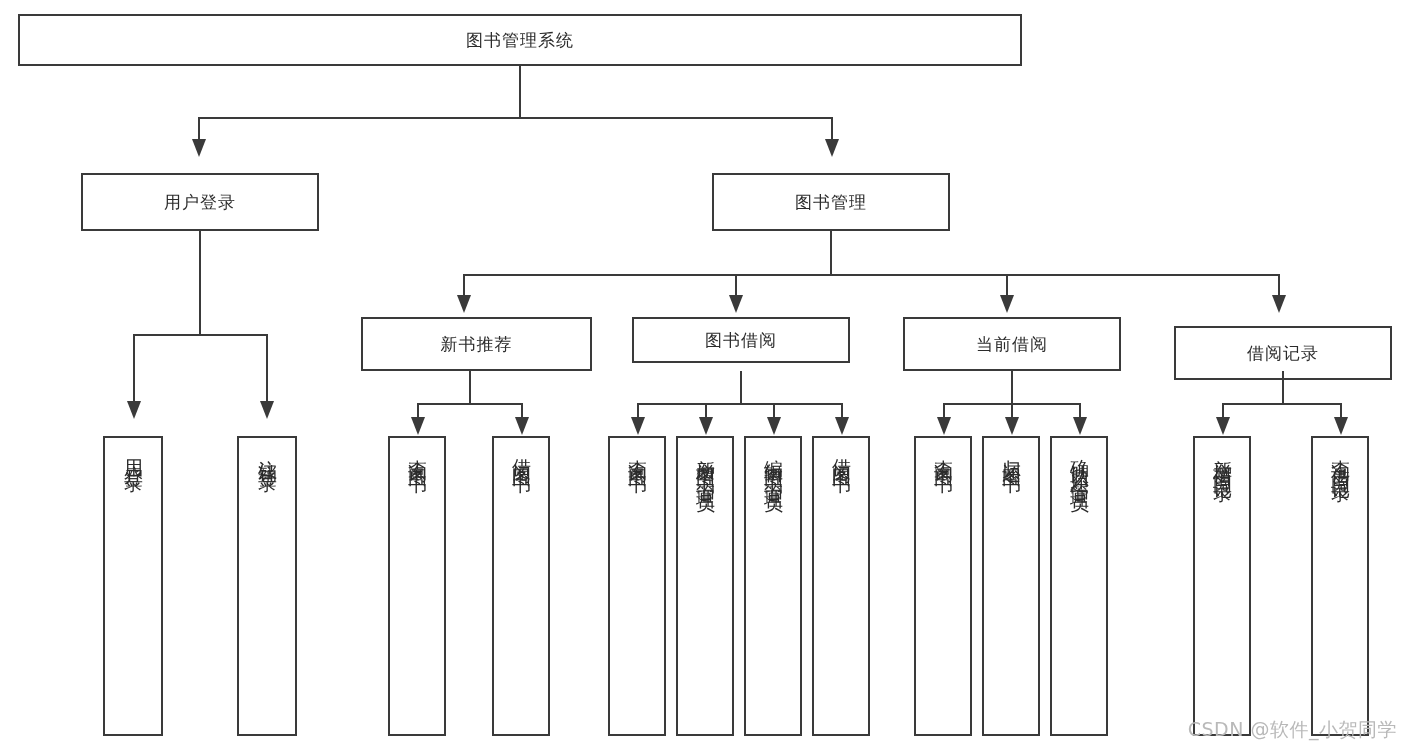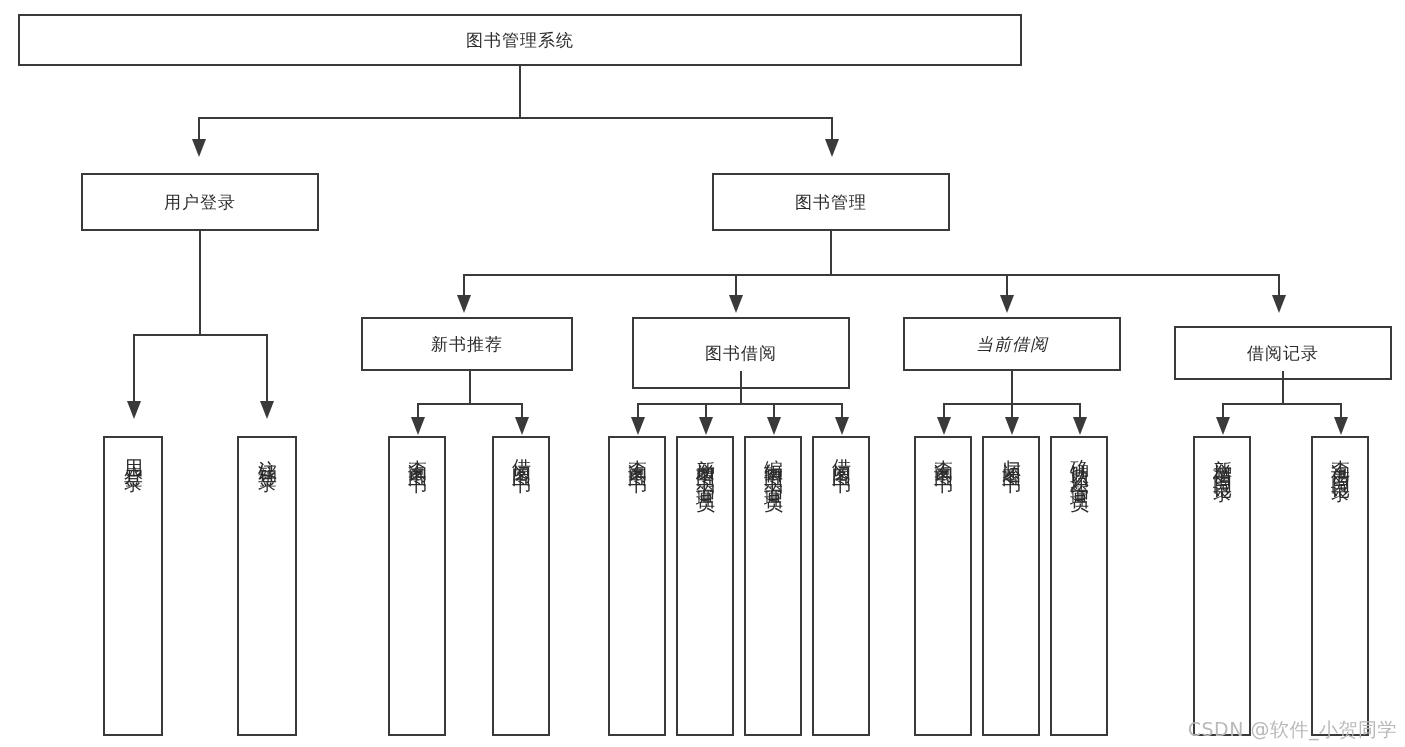--- a/index.html
+++ b/index.html
@@ -107,27 +107,27 @@
   <div class="lineH" style="left:463px; top:274px; width:816px;"></div>
   <div class="lineV" style="left:463px; top:274px; height:22px;"></div>
   <div class="arrow" style="left:457px; top:295px;"></div>
   <div class="lineV" style="left:735px; top:274px; height:22px;"></div>
   <div class="arrow" style="left:729px; top:295px;"></div>
   <div class="lineV" style="left:1006px; top:274px; height:22px;"></div>
   <div class="arrow" style="left:1000px; top:295px;"></div>
   <div class="lineV" style="left:1278px; top:274px; height:22px;"></div>
   <div class="arrow" style="left:1272px; top:295px;"></div>
 
-  <div class="node horiz" style="left:361px; top:317px; width:212px; height:54px;">
+  <div class="node horiz" style="left:361px; top:317px; width:231px; height:54px;">
     <span>新书推荐</span>
   </div>
-  <div class="node horiz" style="left:632px; top:317px; width:218px; height:72px;">
+  <div class="node horiz" style="left:632px; top:317px; width:218px; height:46px;">
     <span>图书借阅</span>
   </div>
-  <div class="node horiz" style="left:903px; top:317px; width:218px; height:54px;font-style:italic;">
+  <div class="node horiz" style="left:903px; top:317px; width:218px; height:54px;">
     <span>当前借阅</span>
   </div>
   <div class="node horiz" style="left:1174px; top:317px; width:218px; height:54px;margin-top:9px;">
     <span>借阅记录</span>
   </div>
 
   <div class="lineV" style="left:469px; top:371px; height:33px;"></div>
   <div class="lineH" style="left:417px; top:403px; width:105px;"></div>
   <div class="lineV" style="left:417px; top:403px; height:15px;"></div>
   <div class="arrow" style="left:411px; top:417px;"></div>

